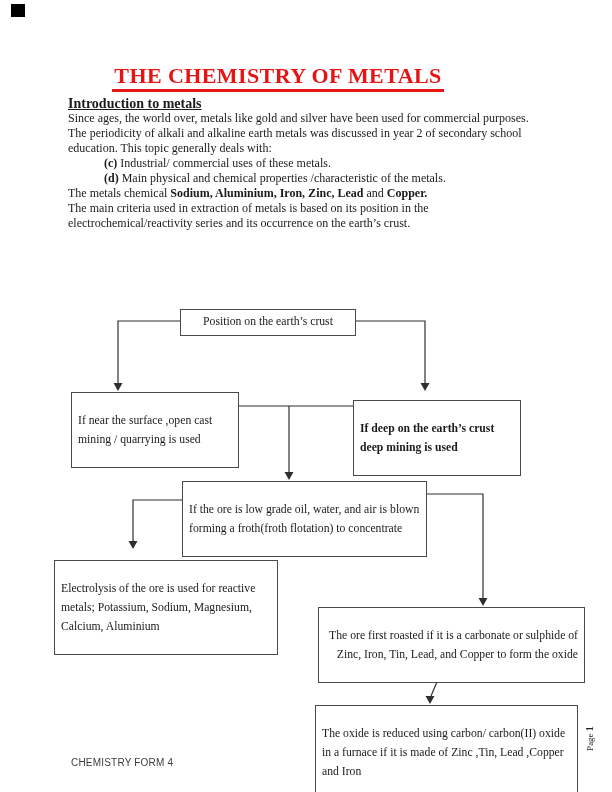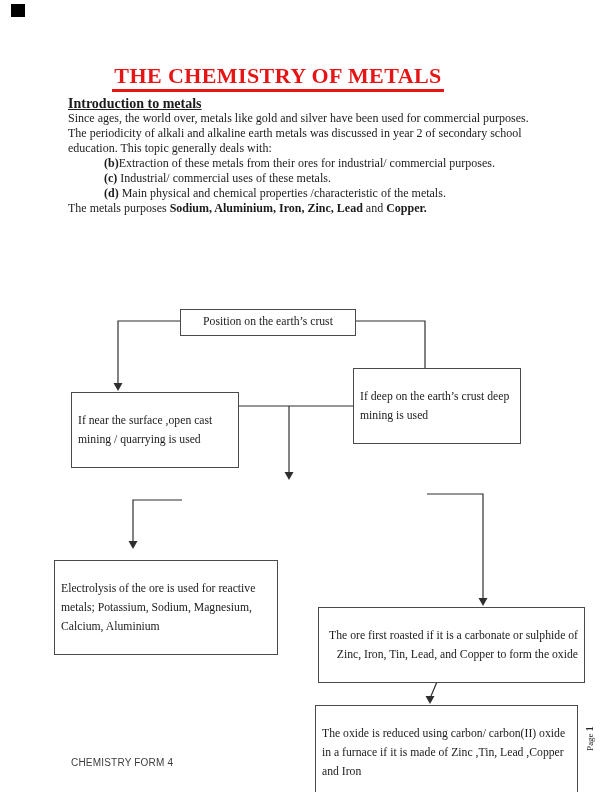--- a/index.html
+++ b/index.html
@@ -20,21 +20,21 @@
   .intro .head { font-weight:bold; text-decoration:underline; font-size:14px; }
   .li { margin-left:36px; }
   .b { font-weight:bold; }
 
   .fc-box {
     position:absolute; border:1px solid #4a4a4a; background:#fff;
     font-size:11.7px; line-height:19px; padding:18px 6px; box-sizing:border-box;
   }
   #box1 { left:180px; top:309px; width:176px; height:27px; text-align:center; line-height:24px; padding:0 0; }
   #box2l { left:71px;  top:392px; width:168px; min-height:61px; }
-  #box2r { left:353px; top:368px; width:168px; min-height:42px; }
+  #box2r { left:353px; top:400px; width:168px; min-height:42px;font-weight:bold; }
   #box3  { left:182px; top:481px; width:245px; min-height:62px; }
   #box4  { left:54px;  top:560px; width:224px; min-height:59px; }
   #box5  { left:318px; top:607px; width:267px; min-height:62px;text-align:right; }
   #box6  { left:315px; top:705px; width:263px; min-height:66px; }
 
   svg.connectors { position:absolute; left:0; top:0; width:612px; height:792px; pointer-events:none; }
   svg.connectors path { stroke:#2f2f2f; stroke-width:1.2; fill:none; }
   svg.connectors polygon { fill:#2f2f2f; stroke:none; }
 
   .footer {
@@ -57,25 +57,25 @@
 
   <div class="title-wrap">
     <span class="title" style="color: rgb(230, 20, 20); border-bottom-color: rgb(230, 20, 20);">THE CHEMISTRY OF METALS</span>
   </div>
 
   <div class="intro">
     <div class="head">Introduction to metals</div>
     <div>Since ages, the world over, metals like gold and silver have been used for commercial purposes.</div>
     <div>The periodicity of alkali and alkaline earth metals was discussed in year 2 of secondary school education. This topic generally deals with:</div>
 
-    <div class="li"><span class="b">(b)</span><span>Extraction of these metals from their ores for industrial/ commercial purposes.</span></div>
     <div class="li"><span class="b">(c)</span><span> Industrial/ commercial uses of these metals.</span></div>
     <div class="li"><span class="b">(d)</span><span> Main physical and chemical properties /characteristic of the metals.</span></div>
 
-    <div><span>The metals purposes </span><span class="b">Sodium, Aluminium, Iron, Zinc, Lead</span><span> and </span><span class="b">Copper.</span></div>
+    <div><span>The metals chemical </span><span class="b">Sodium, Aluminium, Iron, Zinc, Lead</span><span> and </span><span class="b">Copper.</span></div>
+    <div>The main criteria used in extraction of metals is based on its position in the electrochemical/reactivity series and its occurrence on the earth’s crust.</div>
   </div>
 
   <svg class="connectors" viewBox="0 0 612 792">
     <path d="M180,321 H118 V383"></path>
     <polygon points="113.5,383 122.5,383 118,391"></polygon>
     <path d="M356,321 H425 V383"></path>
     <polygon points="420.5,383 429.5,383 425,391"></polygon>
     <path d="M239,406 H353"></path>
     <path d="M289,406 V472"></path>
     <polygon points="284.5,472 293.5,472 289,480"></polygon>
@@ -83,20 +83,21 @@
     <polygon points="128.5,541 137.5,541 133,549"></polygon>
     <path d="M427,494 H483 V598"></path>
     <polygon points="478.5,598 487.5,598 483,606"></polygon>
     <path d="M442,670 L431,696"></path>
     <polygon points="425.5,696 434.5,696 430,704"></polygon>
   </svg>
 
   <div class="fc-box" id="box1">Position on the earth’s crust</div>
   <div class="fc-box" id="box2l">If near the surface ,open cast mining / quarrying is used</div>
   <div class="fc-box" id="box2r">If deep on the earth’s crust deep mining is used</div>
+  <div class="fc-box" id="box3">If the ore is low grade  oil, water, and air is  blown  forming a froth(froth flotation) to concentrate</div>
   <div class="fc-box" id="box4">Electrolysis of  the ore is used for reactive metals; Potassium, Sodium, Magnesium, Calcium, Aluminium</div>
   <div class="fc-box" id="box5">The ore first roasted if it is a carbonate or sulphide  of Zinc, Iron, Tin, Lead, and Copper to form the oxide</div>
   <div class="fc-box" id="box6">The oxide is reduced using carbon/ carbon(II) oxide in a furnace if it is made of Zinc ,Tin, Lead ,Copper and Iron</div>
 
   <div class="pagelabel">
     <span class="rot"><span>Page </span><span class="num">1</span></span>
   </div>
 
   <div class="footer">CHEMISTRY FORM 4</div>
 

